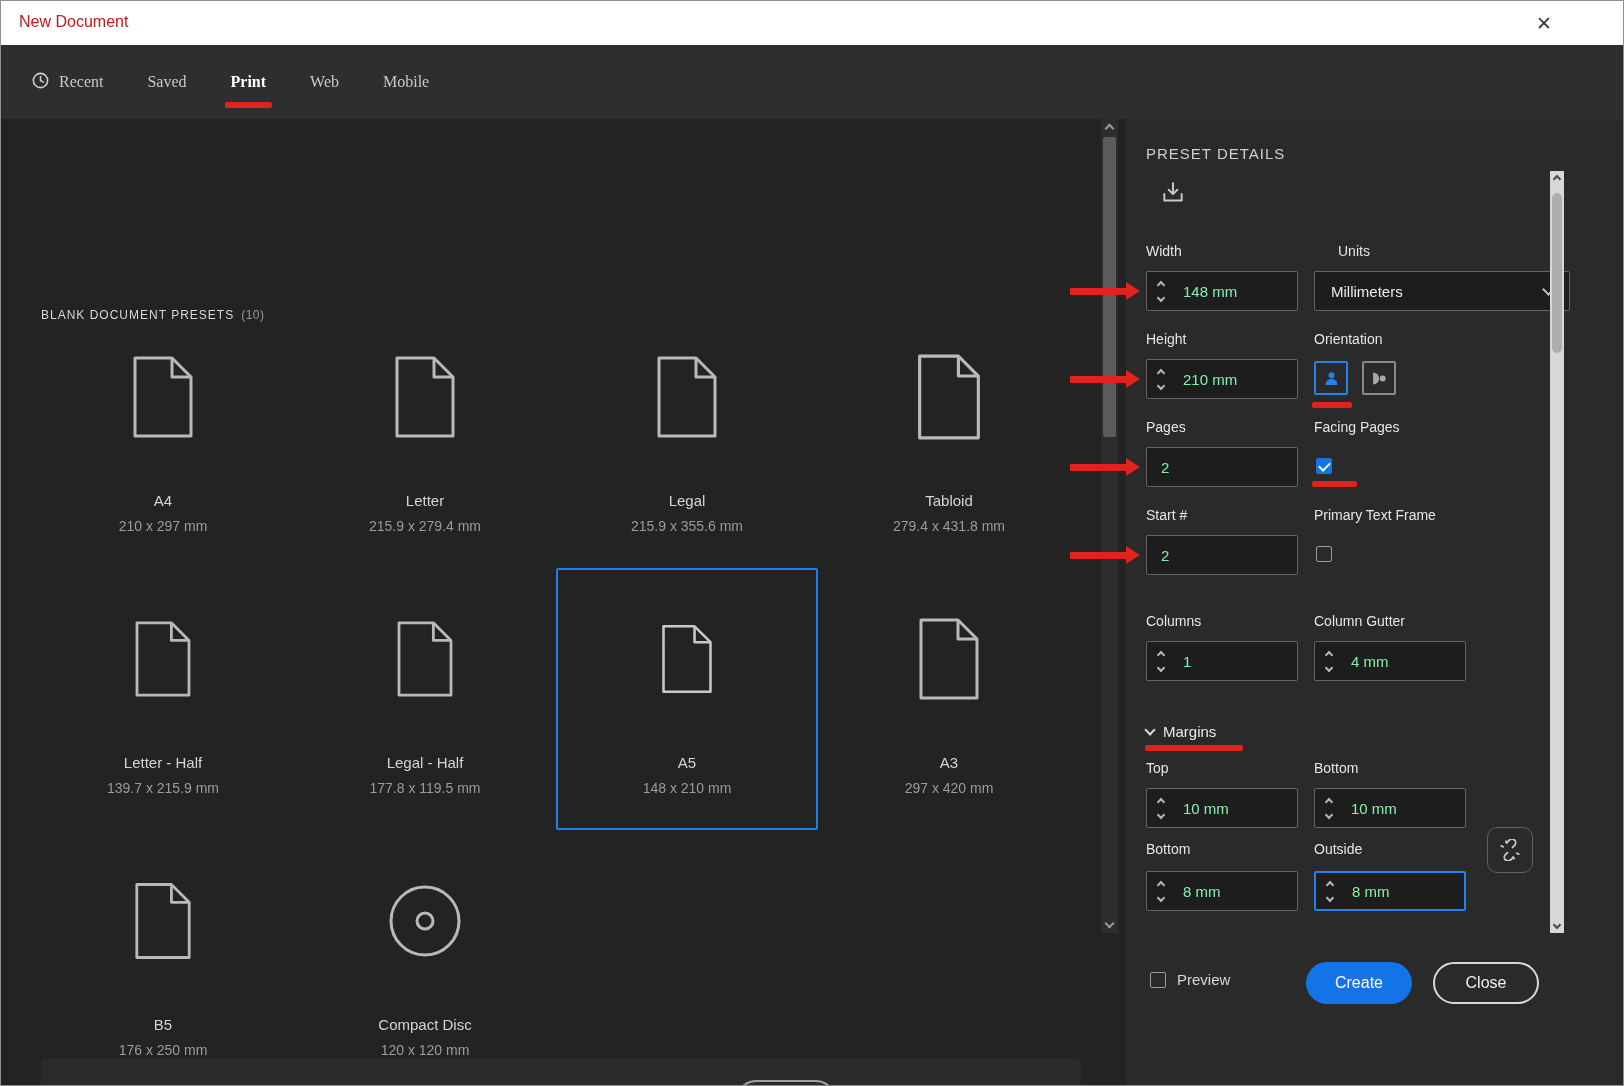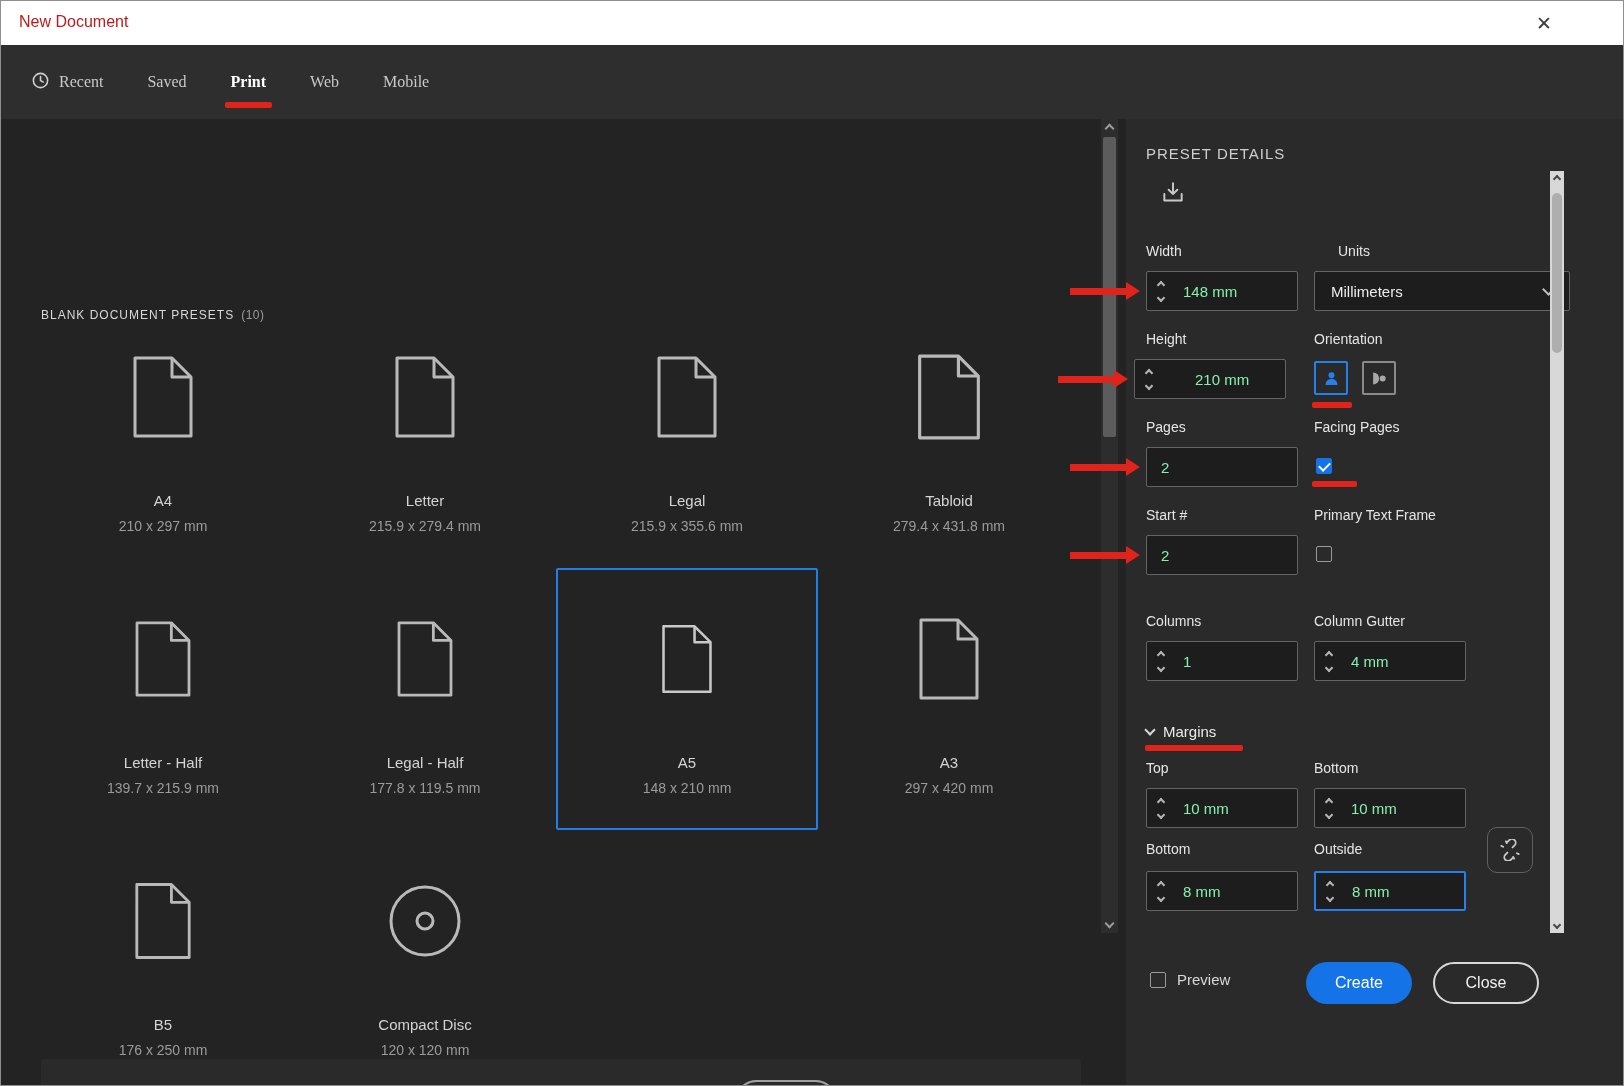--- a/index.html
+++ b/index.html
@@ -333,21 +333,21 @@
       <input type="text" readonly="" value="148 mm" style="">
       <span class="ann ann-arrow"></span>
     </div>
     <div class="dropdown" style="left:188px; top:152px; width:256px;">
       <span>Millimeters</span>
       <span class="dd-chev"></span>
     </div>
 
     <div class="f-label" style="left:20px; top:212px;">Height</div>
     <div class="f-label" style="left:188px; top:212px;">Orientation</div>
-    <div class="field has-spin" style="left:8px; top:240px; width:152px;gap:24px;">
+    <div class="field has-spin" style="left:20px; top:240px; width:152px;">
       <span class="spin">
           <i class="chev up"></i>
           <i class="chev dn"></i>
         </span>
       <input type="text" readonly="" value="210 mm" style="">
       <span class="ann ann-arrow"></span>
     </div>
     <div class="orient">
       <button class="o-btn active">
         <svg width="17" height="17" viewBox="0 0 24 24" fill="currentColor">

